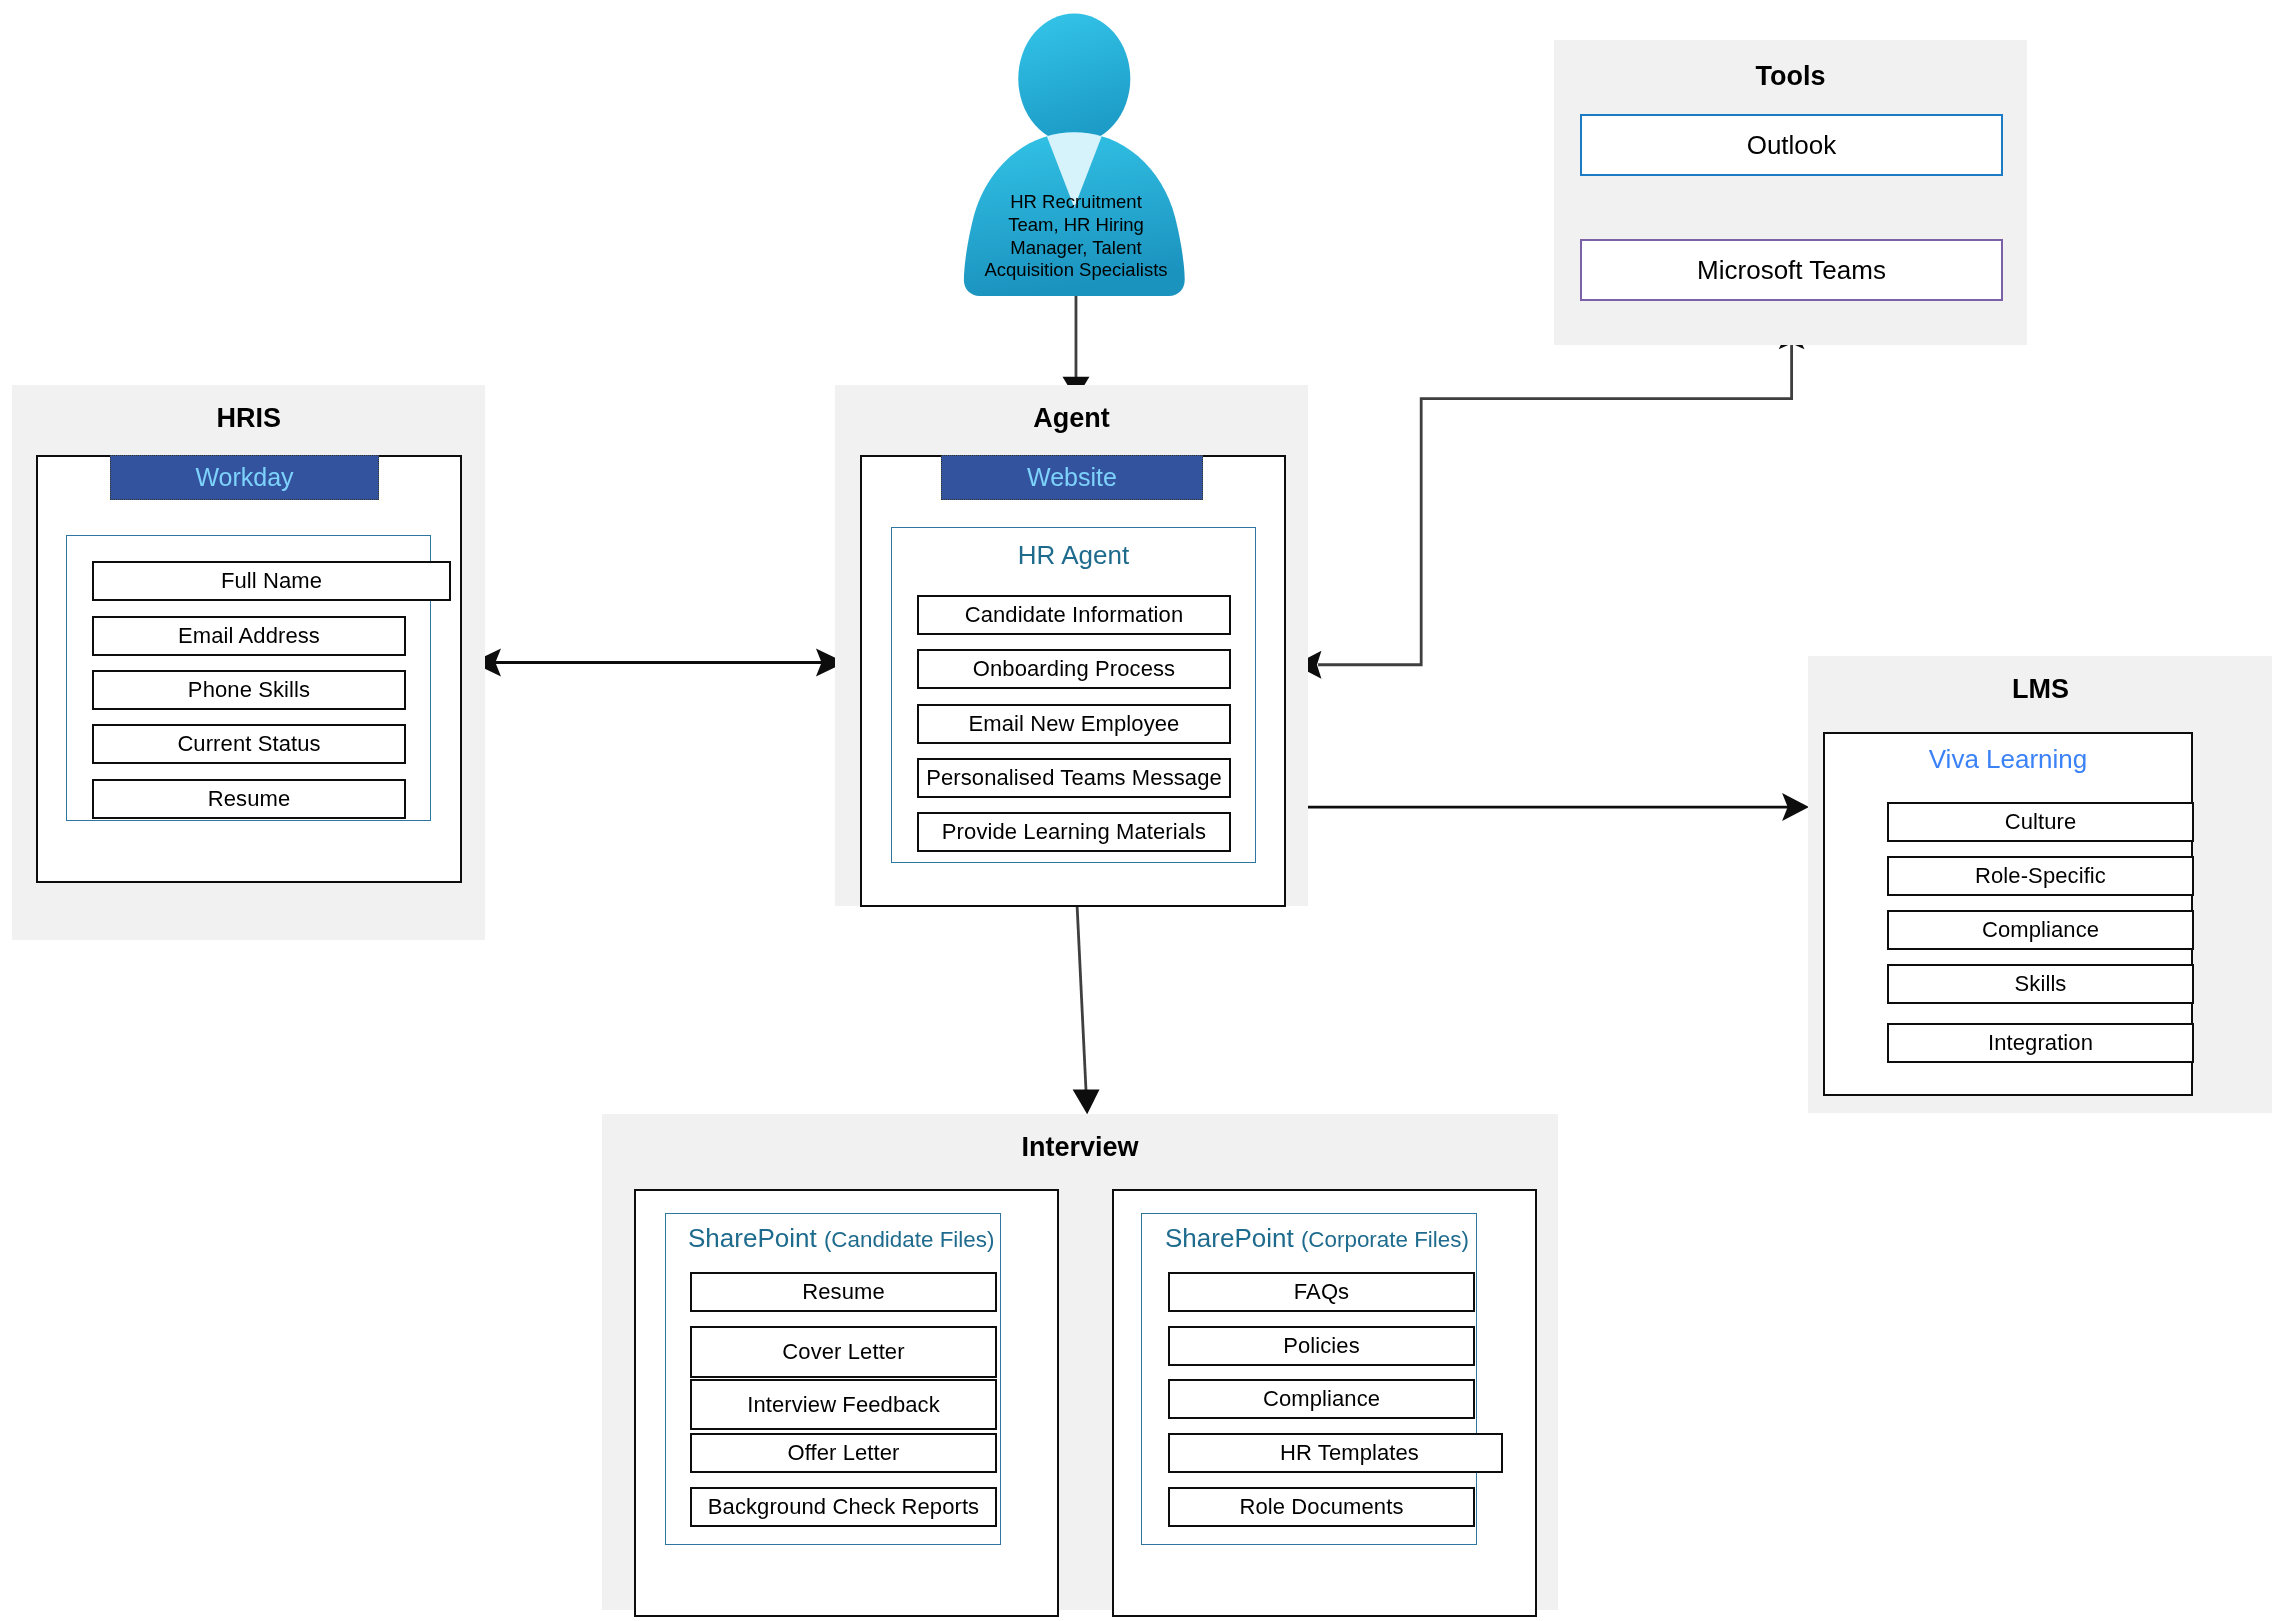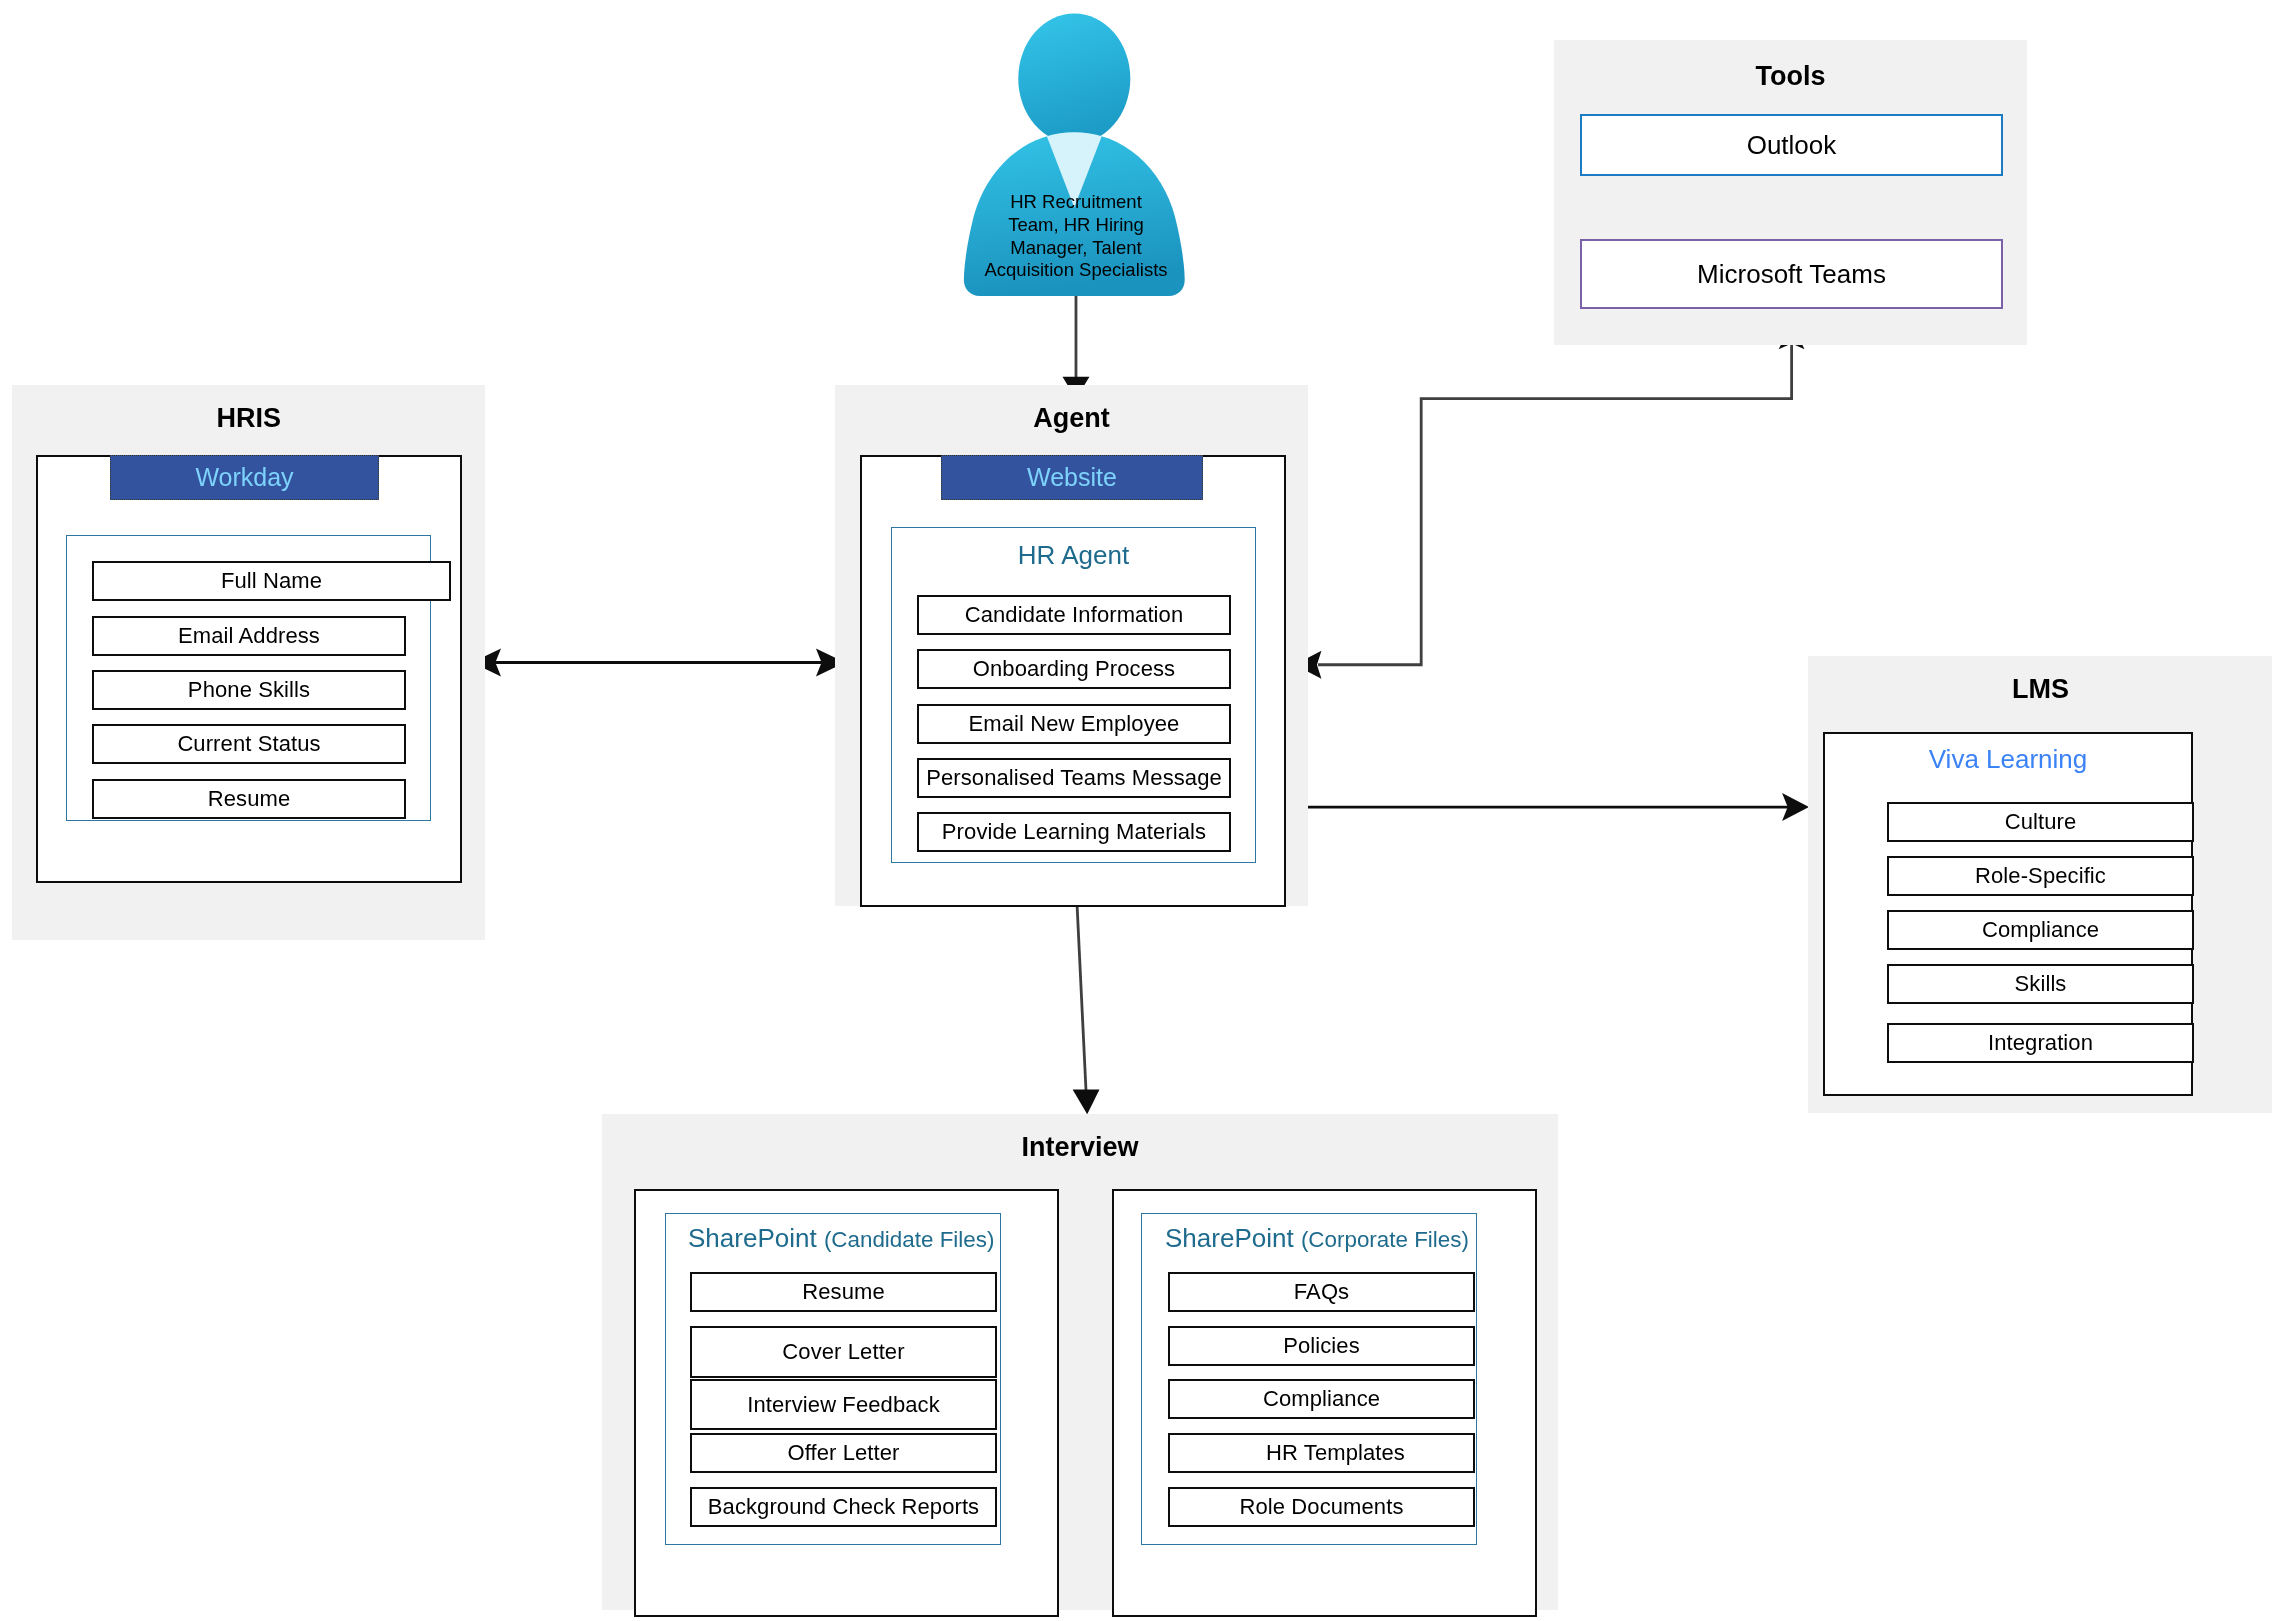--- a/index.html
+++ b/index.html
@@ -200,21 +200,21 @@
   </div>
 
   <div class="group" style="left:1554px;top:40px;width:473px;height:305px;">
     <div class="group-title" style="top:21px;font-size:27px;">Tools</div>
   </div>
   <div style="position:absolute;left:1580px;top:114px;width:423px;height:62px;
               background:#ffffff;border:2.2px solid #1b7bc4;box-sizing:border-box;
               display:flex;align-items:center;justify-content:center;font-size:26px;color:#000;">
     <span>Outlook</span>
   </div>
-  <div style="position:absolute;left:1580px;top:239px;width:423px;height:70px;
+  <div style="position:absolute;left:1580px;top:239px;width:423px;height:62px;
               background:#ffffff;border:2.2px solid #7b62a8;box-sizing:border-box;
               display:flex;align-items:center;justify-content:center;font-size:26px;color:#000;">
     <span>Microsoft Teams</span>
   </div>
 
   <div class="group" style="left:12.3px;top:385px;width:473px;height:555px;">
     <div class="group-title" style="top:18px;font-size:27px;">HRIS</div>
   </div>
   <div class="card" style="left:36px;top:455px;width:426px;height:428px;"></div>
   <div class="chip" style="left:110px;top:455px;width:269px;height:45px;">
@@ -320,21 +320,21 @@
   </div>
   <div class="item" style="left:1168px;top:1272px;width:307px;height:40px;">
     <span>FAQs</span>
     </div>
   <div class="item" style="left:1168px;top:1326px;width:307px;height:40px;">
     <span>Policies</span>
     </div>
   <div class="item" style="left:1168px;top:1379px;width:307px;height:40px;">
     <span>Compliance</span>
     </div>
-  <div class="item" style="left:1168px;top:1433px;width:307px;height:40px;padding-left:28px;">
+  <div class="item" style="left:1168px;top:1433px;width:335px;height:40px;padding-left:28px;">
     <span>HR Templates</span>
     </div>
   <div class="item" style="left:1168px;top:1487px;width:307px;height:40px;">
     <span>Role Documents</span>
     </div>
 
 </div>
 
 
 </body></html>

